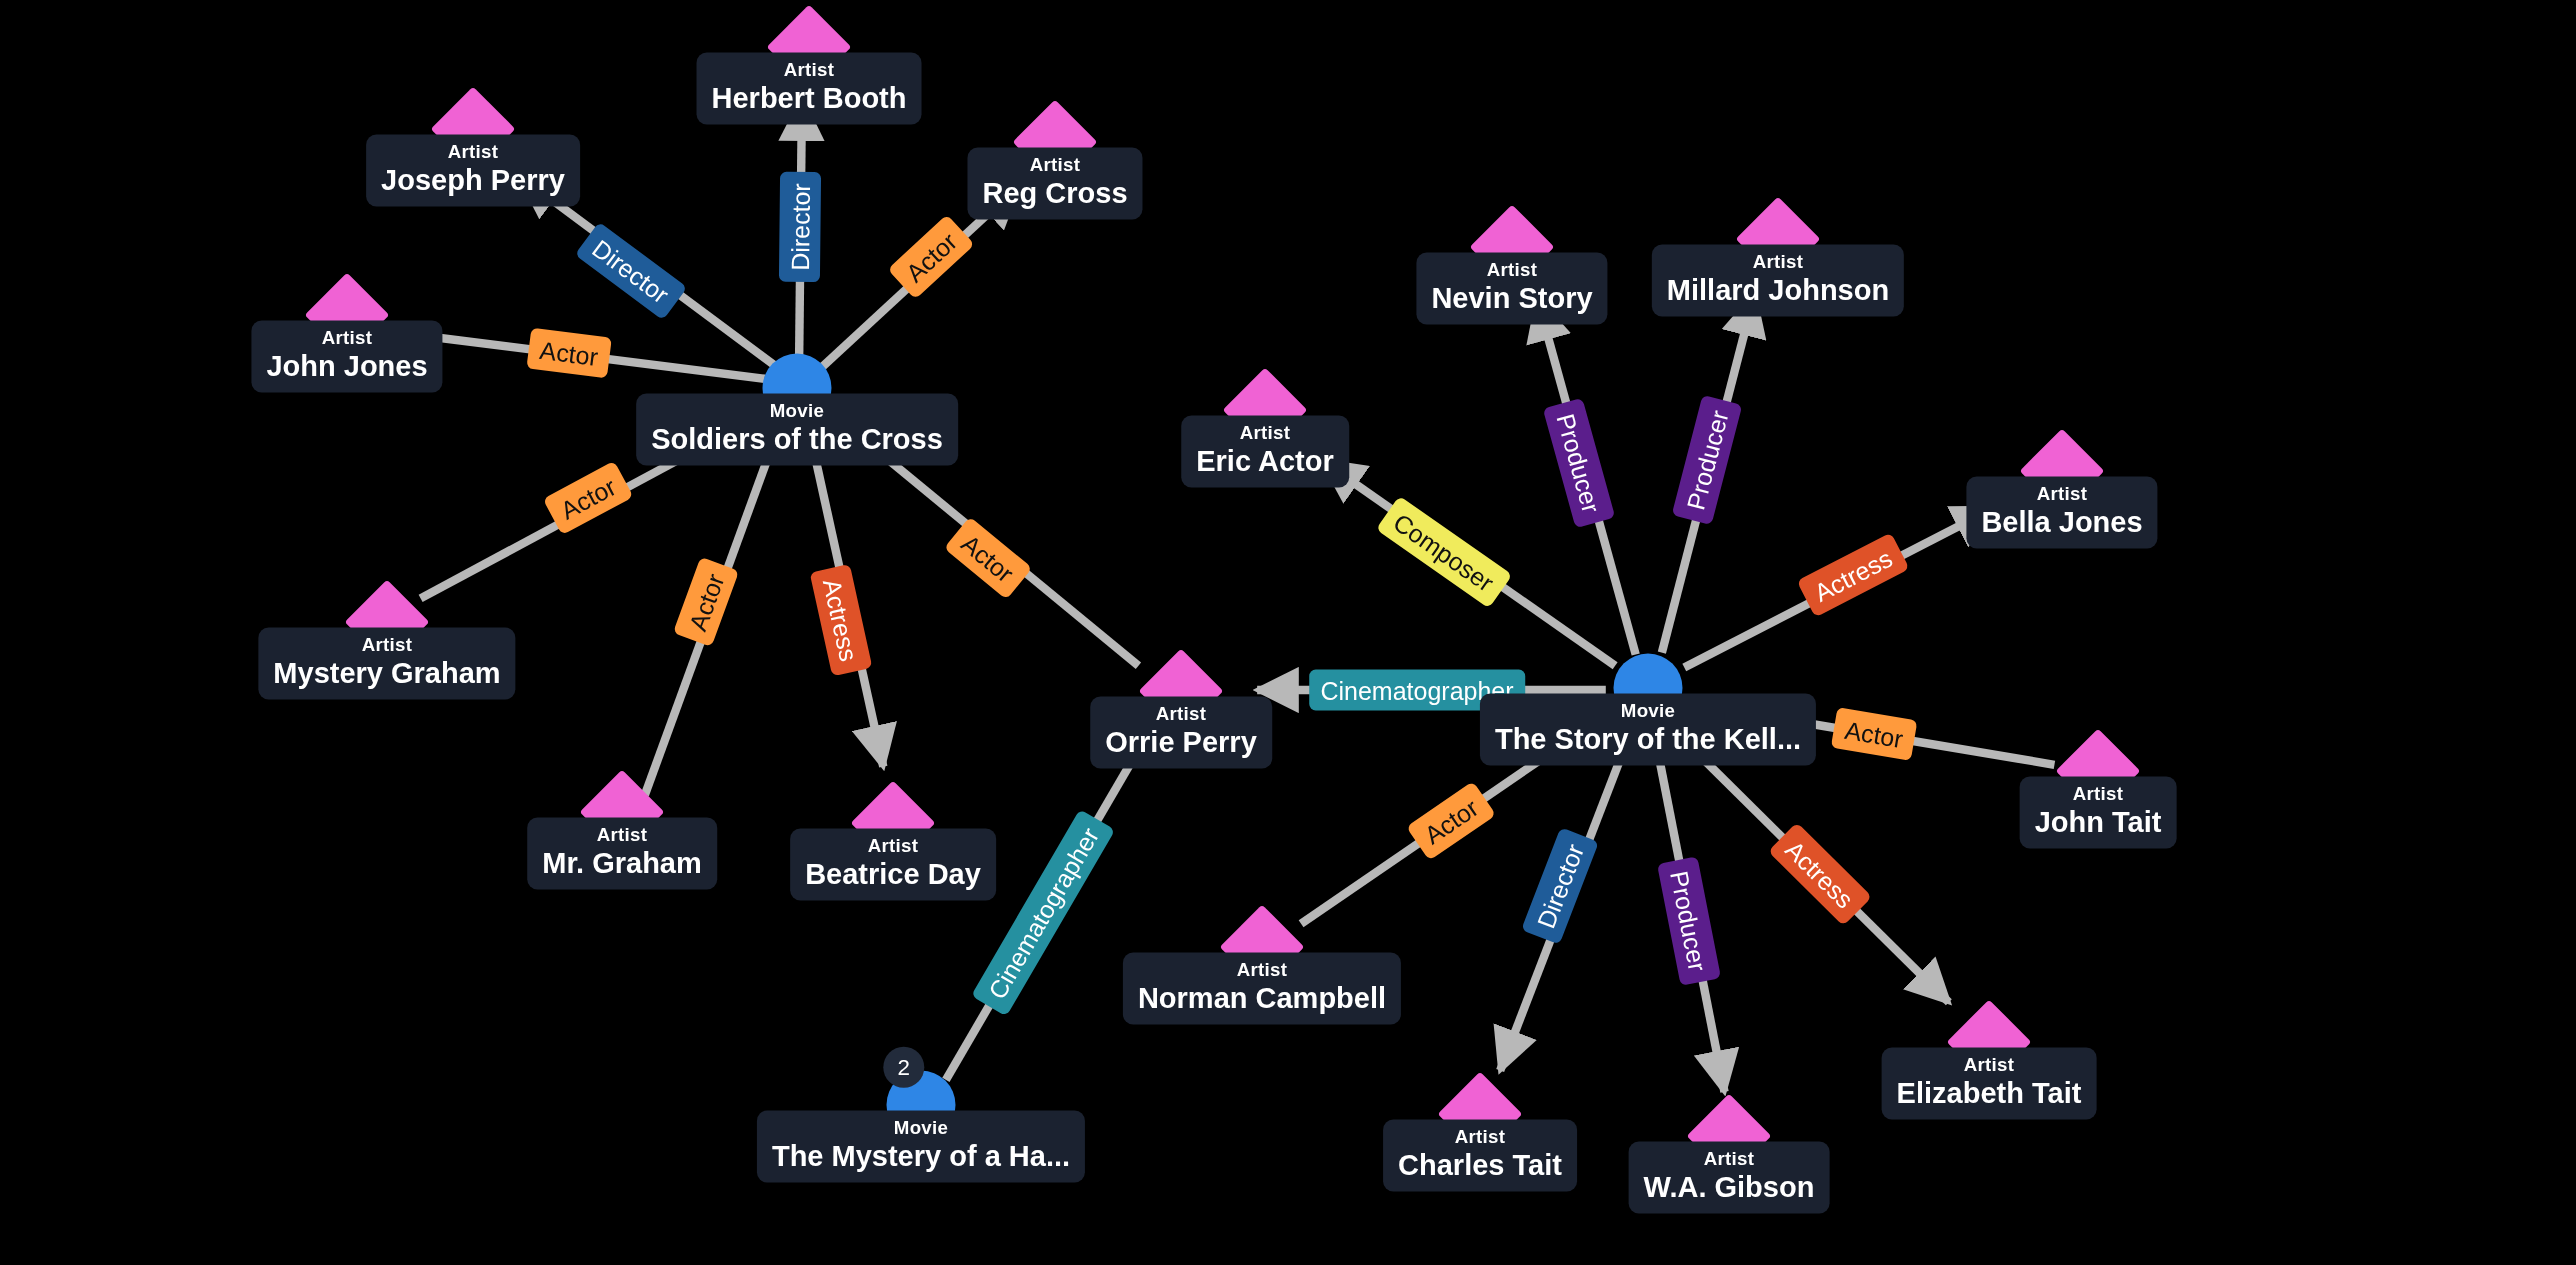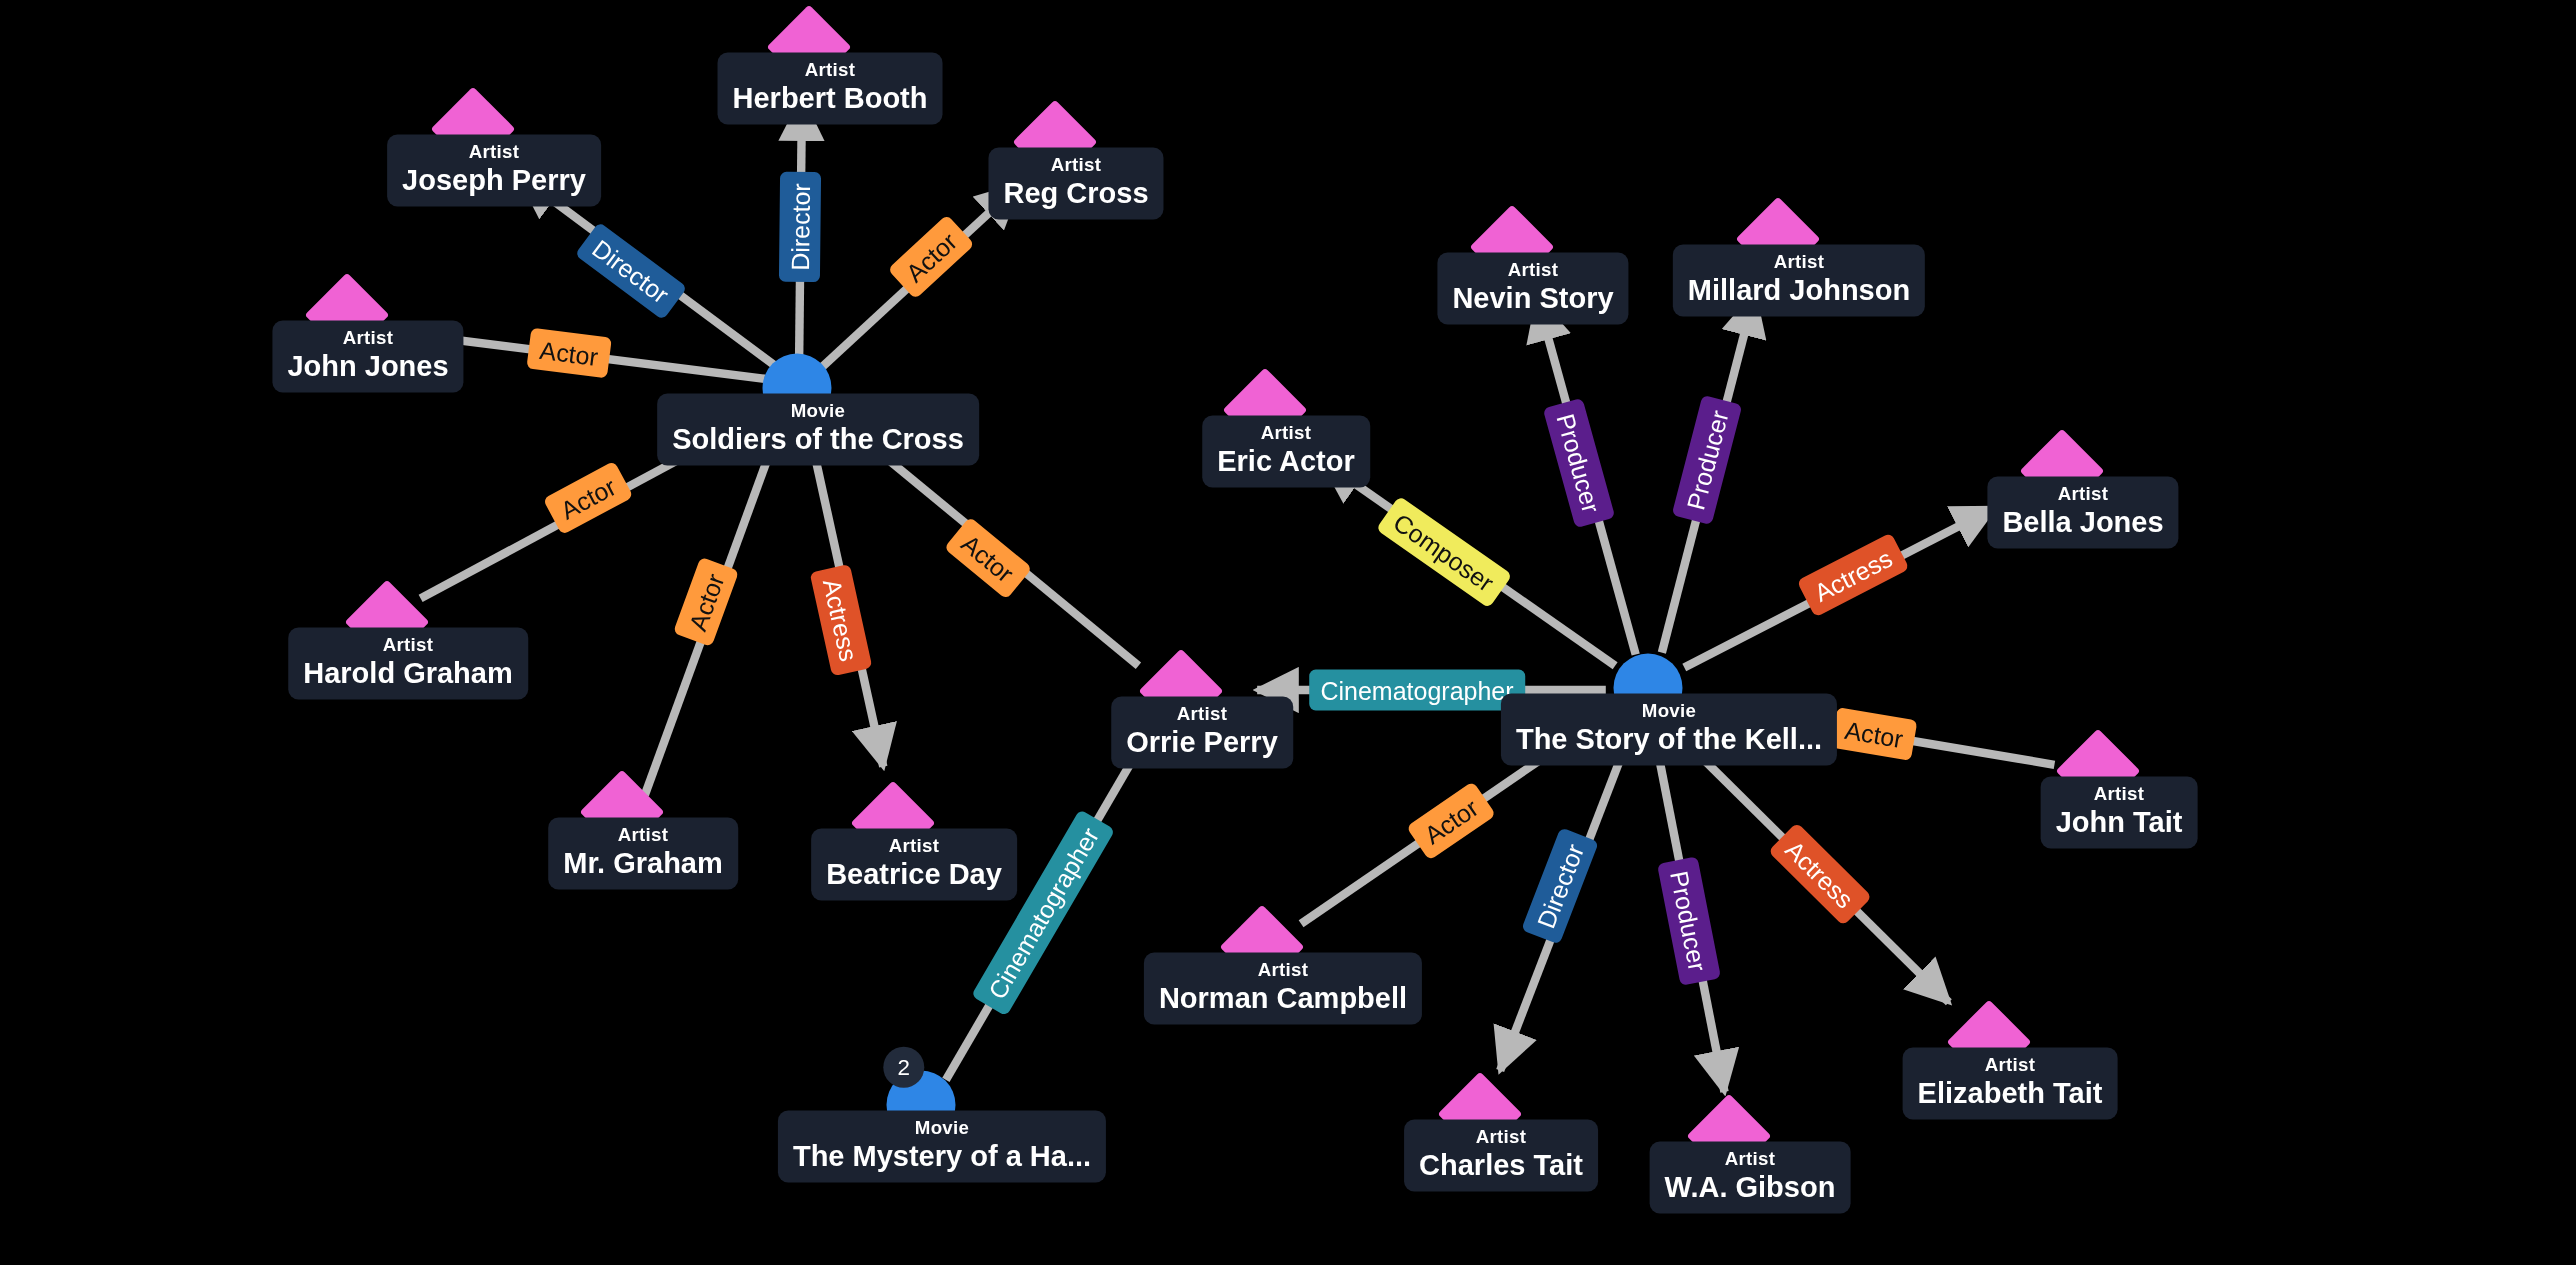--- a/index.html
+++ b/index.html
@@ -36,21 +36,20 @@
     font-family:"Liberation Sans","DejaVu Sans",sans-serif;
   }
   .label-box{
     position:absolute;left:50%;top:50%;
     transform:translate(-50%,5.6px);
     background:#1b2230;
     border-radius:10.3px;
     padding:5.6px 15px 10.3px 15px;
     text-align:center;
     white-space:nowrap;
-    margin-left:21px;
   }
   .label-type{
     display:block;
     color:#ffffff;
     font-size:18.7px;
     font-weight:bold;
     letter-spacing:0.3px;
     line-height:22.4px;
   }
   .label-name{
@@ -181,21 +180,21 @@
         <div class="shape artist-shape"></div>
         <div class="label-box">
           <span class="label-type">Artist</span>
           <span class="label-name">John Jones</span>
         </div>
       </div>
       <div class="node" style="left: 387px; top: 622px;">
         <div class="shape artist-shape"></div>
         <div class="label-box">
           <span class="label-type">Artist</span>
-          <span class="label-name">Harold Graham</span>
+          <span class="label-name">Mystery Graham</span>
         </div>
       </div>
       <div class="node" style="left: 622px; top: 812px;">
         <div class="shape artist-shape"></div>
         <div class="label-box">
           <span class="label-type">Artist</span>
           <span class="label-name">Mr. Graham</span>
         </div>
       </div>
       <div class="node" style="left: 893px; top: 823px;">

